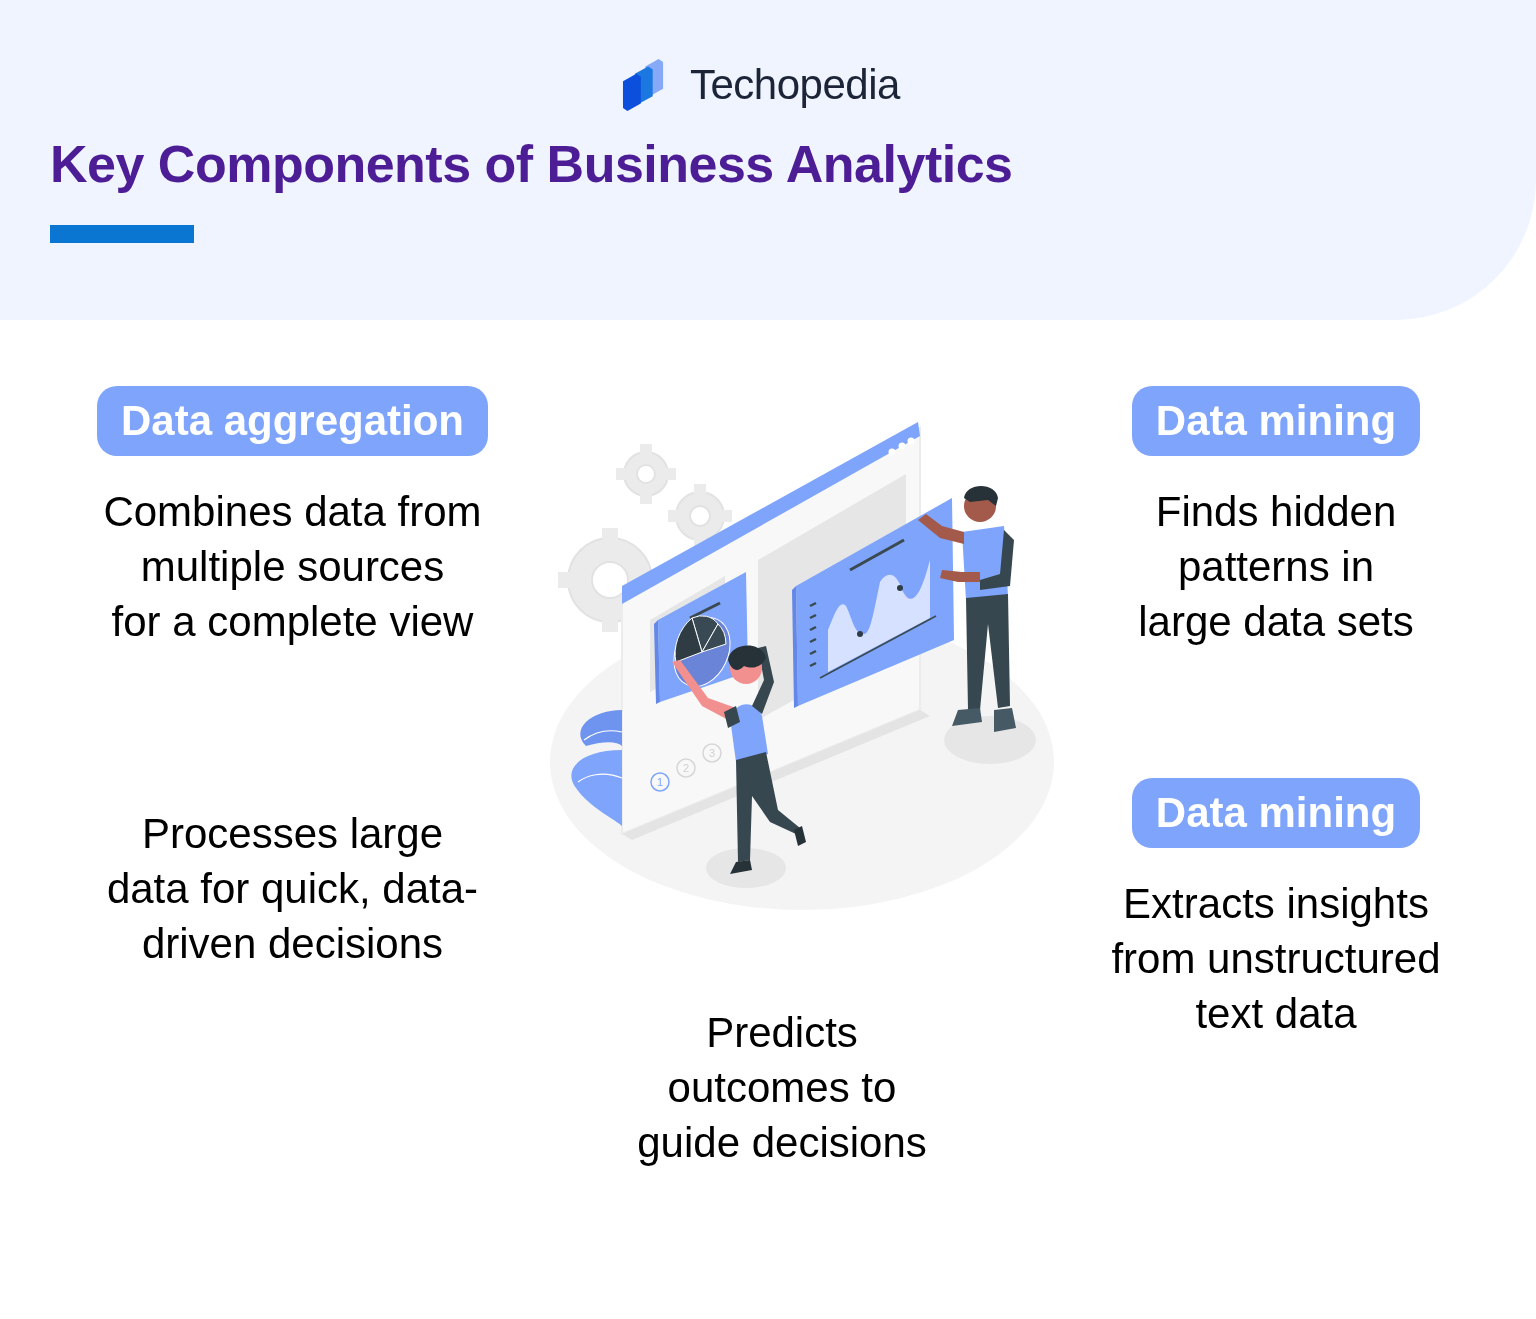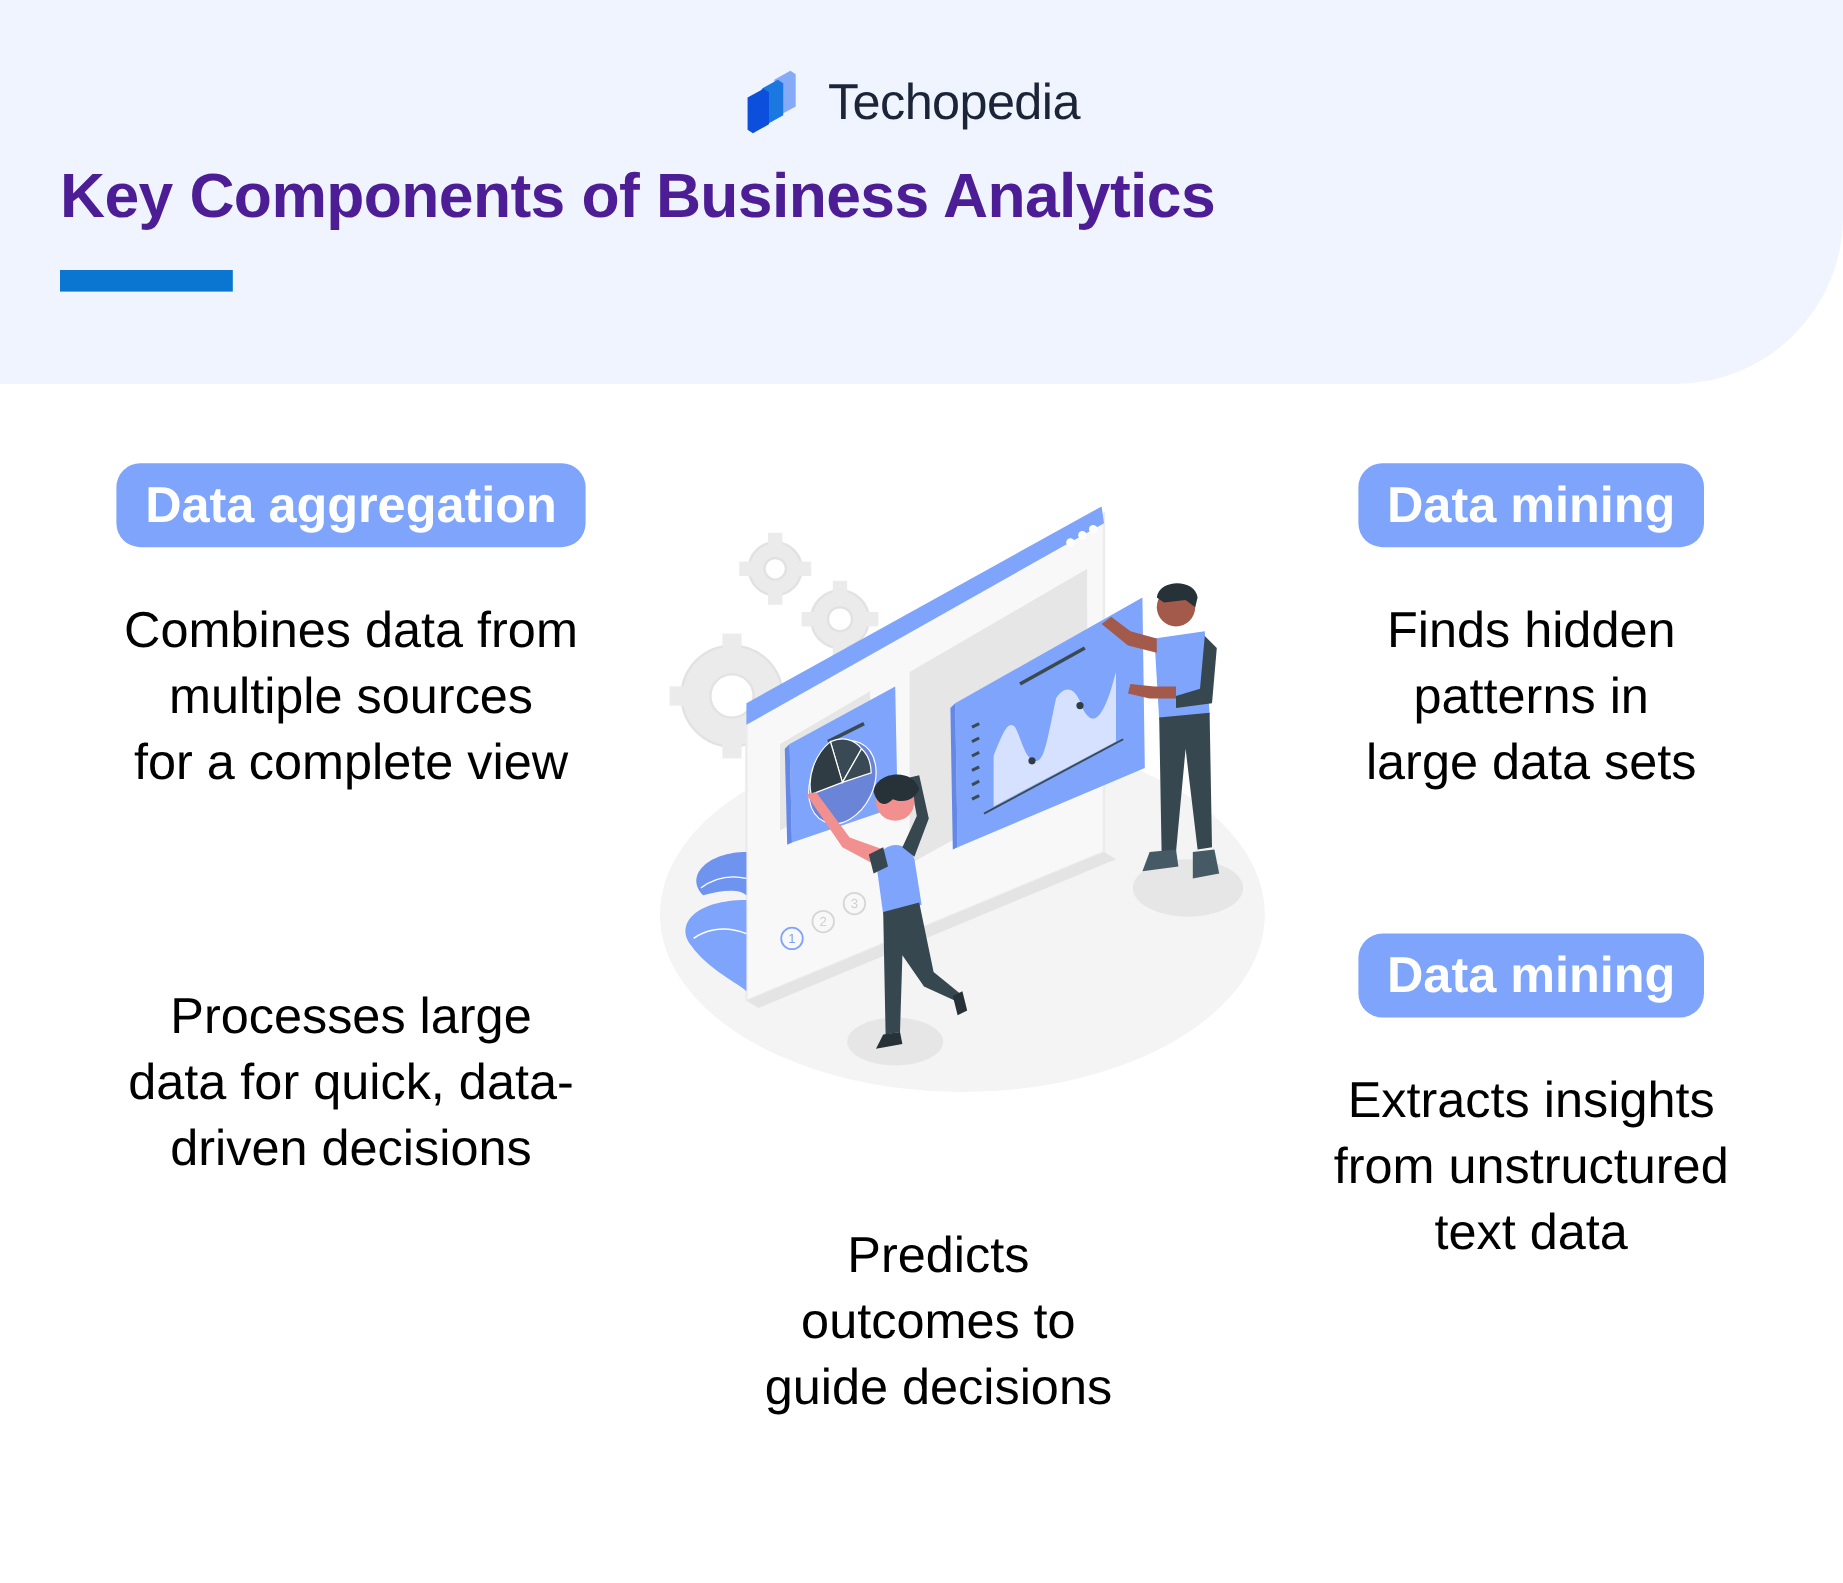--- a/index.html
+++ b/index.html
@@ -39,21 +39,21 @@
       color: #ffffff;
       font-weight: 700;
       font-size: 42px;
       height: 70px;
       line-height: 70px;
       padding: 0 24px;
       border-radius: 20px;
       white-space: nowrap;
     }
     .desc {
-      margin-top: 41px;
+      margin-top: 28px;
       font-size: 42px;
       line-height: 55px;
       color: #000;
       white-space: pre-line;
     }
 
     .illustration { position: absolute; left: 540px; top: 410px; width: 520px; height: 500px; }
   </style>
 </head>
 <body>

